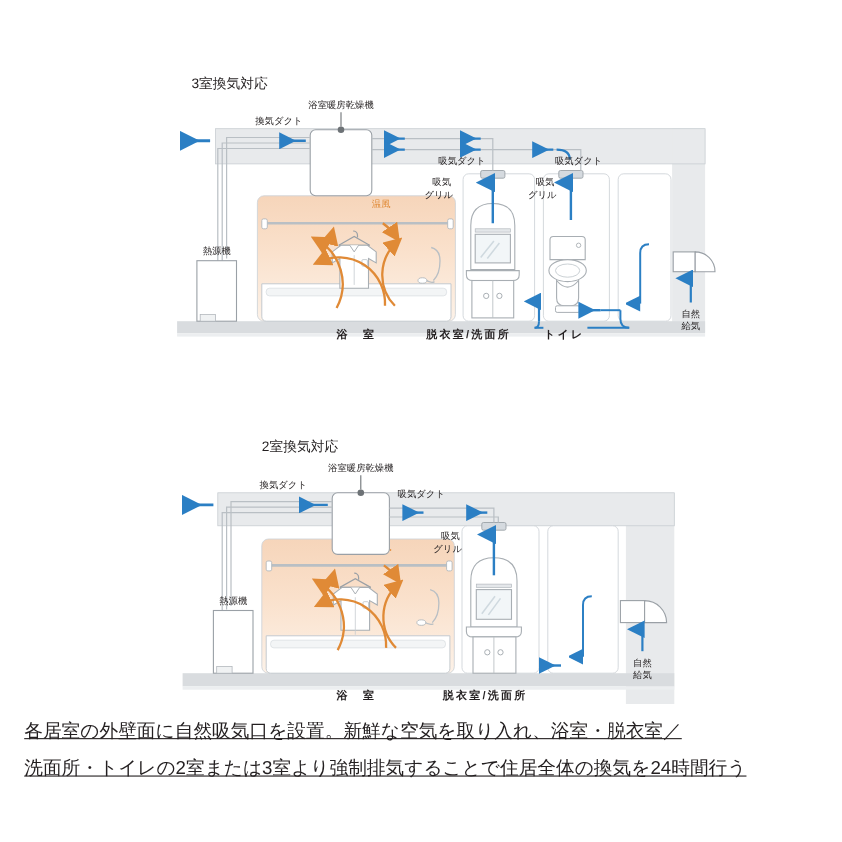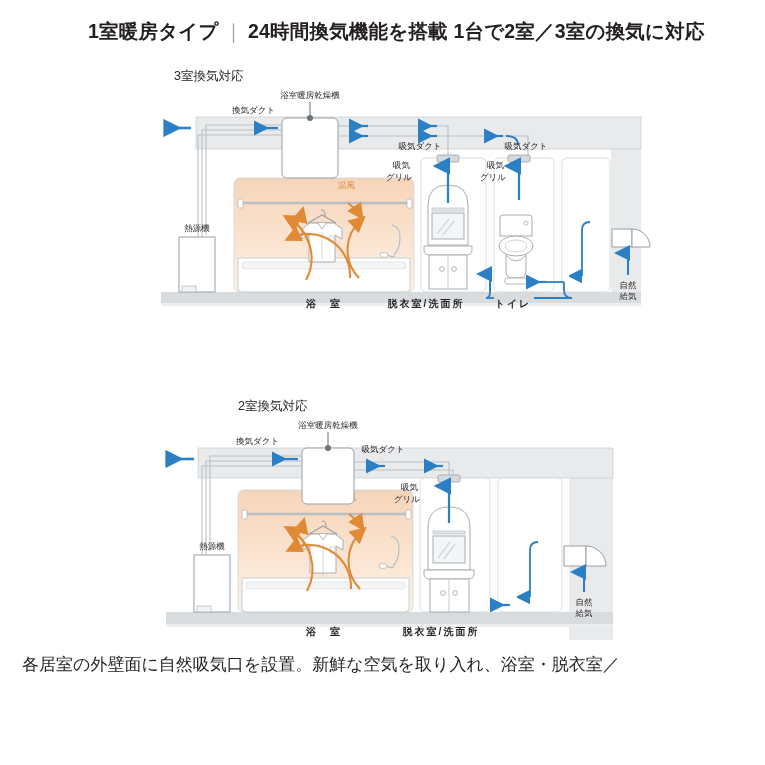--- a/index.html
+++ b/index.html
@@ -43,36 +43,34 @@
   #diagram-top { top: 60px; }
   #diagram-bottom { top: 390px; }
   .caption {
     position: absolute;
     left: 22px;
     top: 648px;
     width: 730px;
     font-size: 17px;
     line-height: 34px;
     color: #231f20;
+    text-decoration: underline;
   }
   svg { display: block; }
   .lbl { font-family: "Liberation Sans", "DejaVu Sans", sans-serif; fill: #231f20; }
   .lbl-section { font-size: 12.5px; }
   .lbl-small { font-size: 8.5px; }
   .lbl-room { font-size: 10px; font-weight: bold; letter-spacing: 2px; }
   .lbl-warm { font-size: 8.5px; fill: #e08a36; }
 </style>
 </head>
 <body>
 
 <div id="page">
 
-  <div class="page-title">
-    <span>1室暖房タイプ</span><span class="title-sep">｜</span><span>24時間換気機能を搭載 1台で2室／3室の換気に対応</span>
-  </div>
 
   <div class="diagram" id="diagram-top">
     <svg width="765" height="260" viewBox="0 0 765 260">
       <defs>
         <linearGradient id="bathGrad1" x1="0" y1="1" x2="0" y2="0">
           <stop offset="0%" stop-color="#fdf2e8"></stop>
           <stop offset="55%" stop-color="#fae1cc"></stop>
           <stop offset="100%" stop-color="#f6d5ba"></stop>
         </linearGradient>
         <marker id="aL1" markerWidth="7" markerHeight="7" refX="6" refY="3.5" orient="auto">
@@ -345,15 +343,16 @@
       <rect x="181" y="216" width="14" height="6" fill="#f0f2f3" stroke="#b0b6bb" stroke-width="0.7"></rect>
       <text class="lbl lbl-small" x="196" y="159" text-anchor="middle">熱源機</text>
 
       <text class="lbl lbl-room" x="308" y="245" text-anchor="middle">浴　室</text>
       <text class="lbl lbl-room" x="425" y="245" text-anchor="middle">脱衣室/洗面所</text>
     </svg>
   </div>
 
   <div class="caption">
     <div>各居室の外壁面に自然吸気口を設置。新鮮な空気を取り入れ、浴室・脱衣室／</div>
+    <div>洗面所・トイレの2室または3室より強制排気することで住居全体の換気を24時間行う</div>
   </div>
 
 </div>
 
 </body></html>

